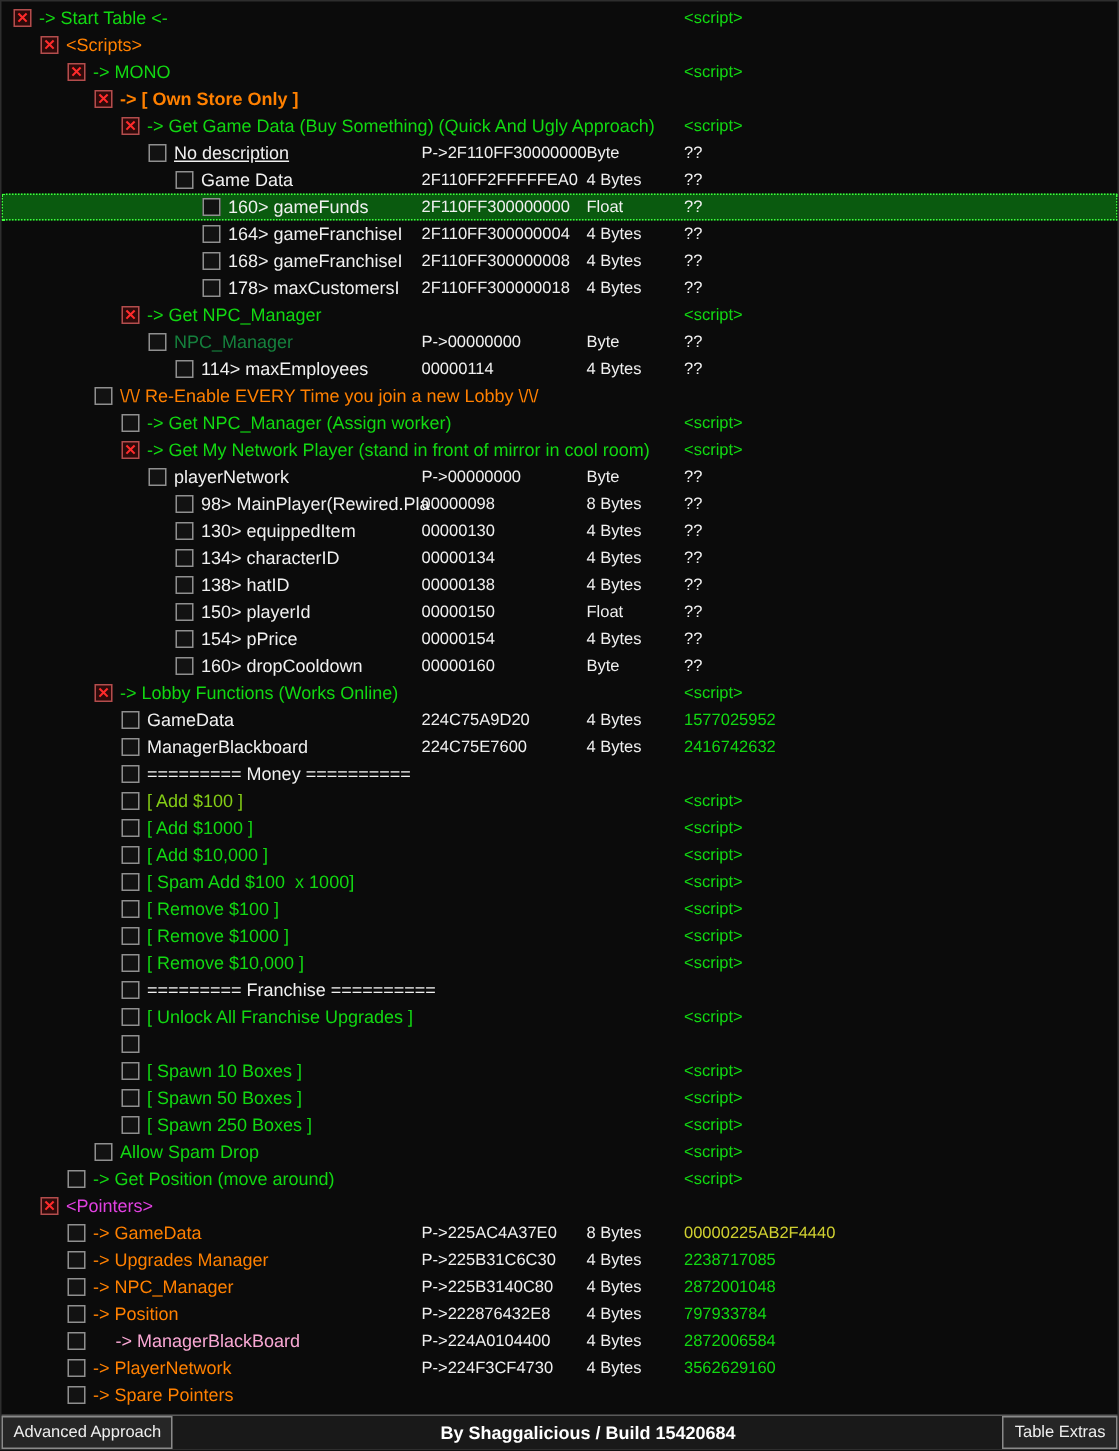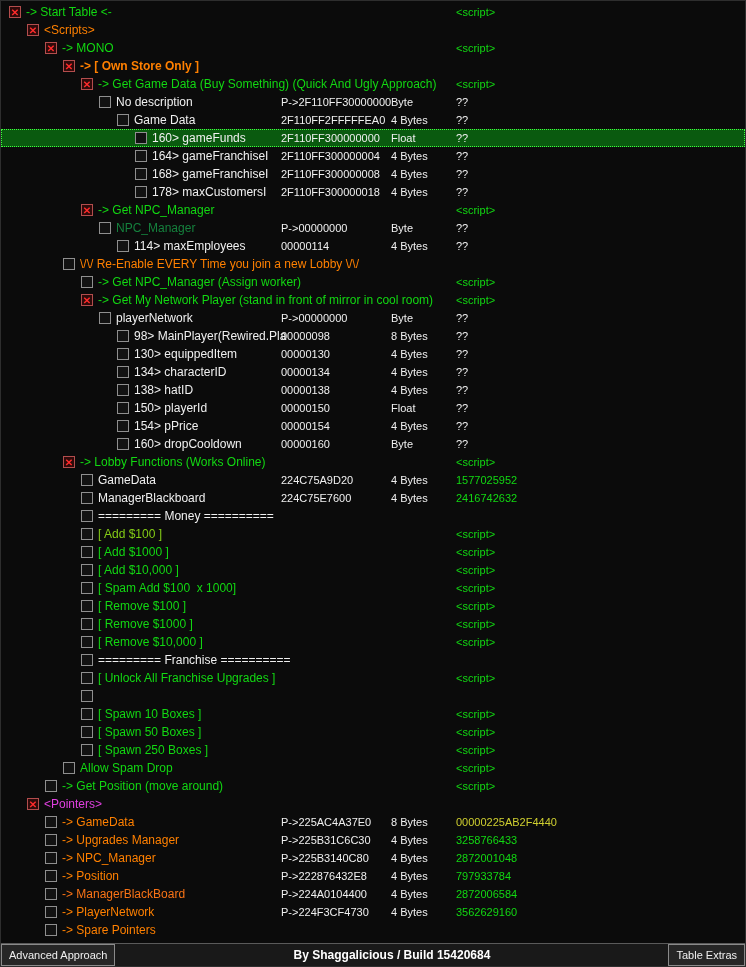--- a/index.html
+++ b/index.html
@@ -82,21 +82,21 @@
         <span class="cb on" style="left: 62px;">✕</span>
         <span class="cell desc" style="left: 79px; color: rgb(255, 128, 0); font-weight: bold;">-&gt; [ Own Store Only ]</span>
       </div>
       <div class="row">
         <span class="cb on" style="left: 80px;">✕</span>
         <span class="cell desc" style="left: 97px; color: rgb(18, 216, 18);">-&gt; Get Game Data (Buy Something) (Quick And Ugly Approach)</span>
         <span class="cell val" style="color: rgb(18, 216, 18);">&lt;script&gt;</span>
       </div>
       <div class="row">
         <span class="cb" style="left: 98px;"></span>
-        <span class="cell desc" style="left: 115px; color: rgb(240, 240, 240);">No description</span>
+        <span class="cell desc" style="left: 115px; color: rgb(240, 240, 240); text-decoration: underline;">No description</span>
         <span class="cell addr" style="color: rgb(240, 240, 240);">P-&gt;2F110FF300000000</span>
         <span class="cell type" style="color: rgb(240, 240, 240);">Byte</span>
         <span class="cell val" style="color: rgb(240, 240, 240);">??</span>
       </div>
       <div class="row">
         <span class="cb" style="left: 116px;"></span>
         <span class="cell desc" style="left: 133px; color: rgb(240, 240, 240);">Game Data</span>
         <span class="cell addr" style="color: rgb(240, 240, 240);">2F110FF2FFFFFEA0</span>
         <span class="cell type" style="color: rgb(240, 240, 240);">4 Bytes</span>
         <span class="cell val" style="color: rgb(240, 240, 240);">??</span>
@@ -322,39 +322,39 @@
         <span class="cell desc" style="left: 61px; color: rgb(255, 128, 0);">-&gt; GameData</span>
         <span class="cell addr" style="color: rgb(240, 240, 240);">P-&gt;225AC4A37E0</span>
         <span class="cell type" style="color: rgb(240, 240, 240);">8 Bytes</span>
         <span class="cell val" style="color: rgb(207, 207, 48);">00000225AB2F4440</span>
       </div>
       <div class="row">
         <span class="cb" style="left: 44px;"></span>
         <span class="cell desc" style="left: 61px; color: rgb(255, 128, 0);">-&gt; Upgrades Manager</span>
         <span class="cell addr" style="color: rgb(240, 240, 240);">P-&gt;225B31C6C30</span>
         <span class="cell type" style="color: rgb(240, 240, 240);">4 Bytes</span>
-        <span class="cell val" style="color: rgb(18, 216, 18);">3258766433</span>
+        <span class="cell val" style="color: rgb(18, 216, 18);">2238717085</span>
       </div>
       <div class="row">
         <span class="cb" style="left: 44px;"></span>
         <span class="cell desc" style="left: 61px; color: rgb(255, 128, 0);">-&gt; NPC_Manager</span>
         <span class="cell addr" style="color: rgb(240, 240, 240);">P-&gt;225B3140C80</span>
         <span class="cell type" style="color: rgb(240, 240, 240);">4 Bytes</span>
         <span class="cell val" style="color: rgb(18, 216, 18);">2872001048</span>
       </div>
       <div class="row">
         <span class="cb" style="left: 44px;"></span>
         <span class="cell desc" style="left: 61px; color: rgb(255, 128, 0);">-&gt; Position</span>
         <span class="cell addr" style="color: rgb(240, 240, 240);">P-&gt;222876432E8</span>
         <span class="cell type" style="color: rgb(240, 240, 240);">4 Bytes</span>
         <span class="cell val" style="color: rgb(18, 216, 18);">797933784</span>
       </div>
       <div class="row">
         <span class="cb" style="left: 44px;"></span>
-        <span class="cell desc" style="left: 61px; color: #f97316;">-&gt; ManagerBlackBoard</span>
+        <span class="cell desc" style="left: 76px; color: #f9a8d4;">-&gt; ManagerBlackBoard</span>
         <span class="cell addr" style="color: rgb(240, 240, 240);">P-&gt;224A0104400</span>
         <span class="cell type" style="color: rgb(240, 240, 240);">4 Bytes</span>
         <span class="cell val" style="color: rgb(18, 216, 18);">2872006584</span>
       </div>
       <div class="row">
         <span class="cb" style="left: 44px;"></span>
         <span class="cell desc" style="left: 61px; color: rgb(255, 128, 0);">-&gt; PlayerNetwork</span>
         <span class="cell addr" style="color: rgb(240, 240, 240);">P-&gt;224F3CF4730</span>
         <span class="cell type" style="color: rgb(240, 240, 240);">4 Bytes</span>
         <span class="cell val" style="color: rgb(18, 216, 18);">3562629160</span>

